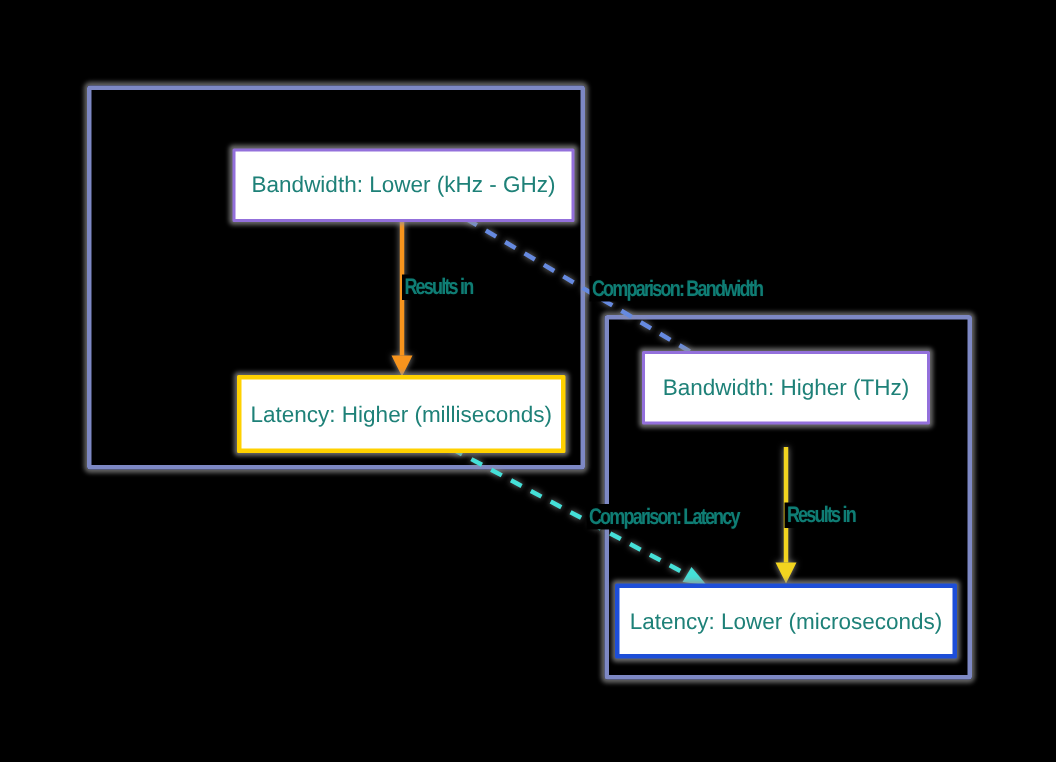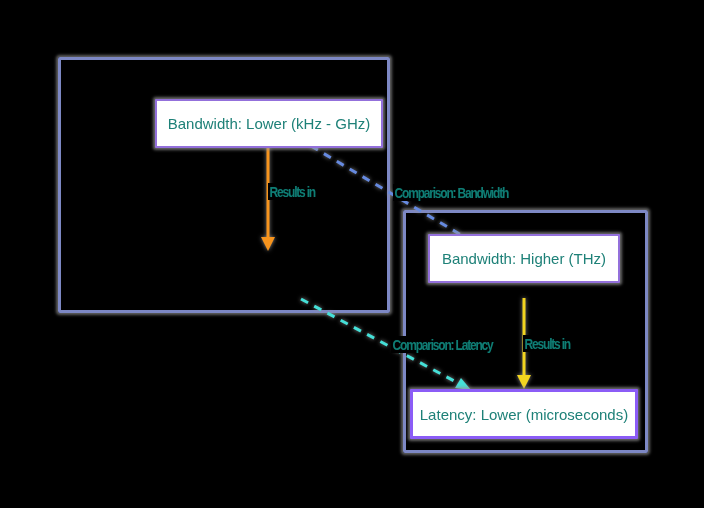--- a/index.html
+++ b/index.html
@@ -15,21 +15,21 @@
   .cluster.left{left:58px;top:57px;width:326px;height:250px;}
   .cluster.right{left:403px;top:210px;width:239px;height:237px;}
   
   .node{
     position:absolute;background:#ffffff;display:flex;align-items:center;justify-content:center;
     color:#1e8178;font-size:15px;text-align:right;border-radius:1px;
     box-shadow:0 0 3px 2px rgba(150,150,150,0.7);
   }
   .node.purple{border:2px solid #9370DB;}
   .node.yellow{border:3px solid #ffd100;}
-  .node.magenta{border:3px solid #8b5cf6;}
+  .node.magenta{border:3px solid #1d4ed8;}
   .n1{left:155px;top:99px;width:224px;height:45px;}
   .n2{left:158px;top:250px;width:213px;height:46px;}
   .n3{left:428px;top:234px;width:188px;height:45px;}
   .n4{left:410px;top:389px;width:222px;height:44px;}
   
   svg.edges{position:absolute;left:0;top:0;z-index:1;}
   .edge{filter:drop-shadow(0 0 2px rgba(150,150,150,0.9));}
   .node,.edge-label{z-index:2;}
   .cluster{z-index:0;}
   .edge-label{
@@ -69,20 +69,23 @@
 
     <g class="edge">
       <path d="M524 298 L524 375" stroke="#f2d41f" stroke-width="3" fill="none"></path>
       <polygon points="517,375 531,375 524,389" fill="#f2d41f"></polygon>
     </g>
   </svg>
 
   <div class="node purple n1">
     <span>Bandwidth: Lower (kHz - GHz)</span>
   </div>
+  <div class="node yellow n2">
+    <span>Latency: Higher (milliseconds)</span>
+  </div>
   <div class="node purple n3">
     <span>Bandwidth: Higher (THz)</span>
   </div>
   <div class="node magenta n4">
     <span>Latency: Lower (microseconds)</span>
   </div>
 
   <div class="edge-label lbl-1">Results in</div>
   <div class="edge-label lbl-2">Comparison: Bandwidth</div>
   <div class="edge-label lbl-3">Comparison: Latency</div>

